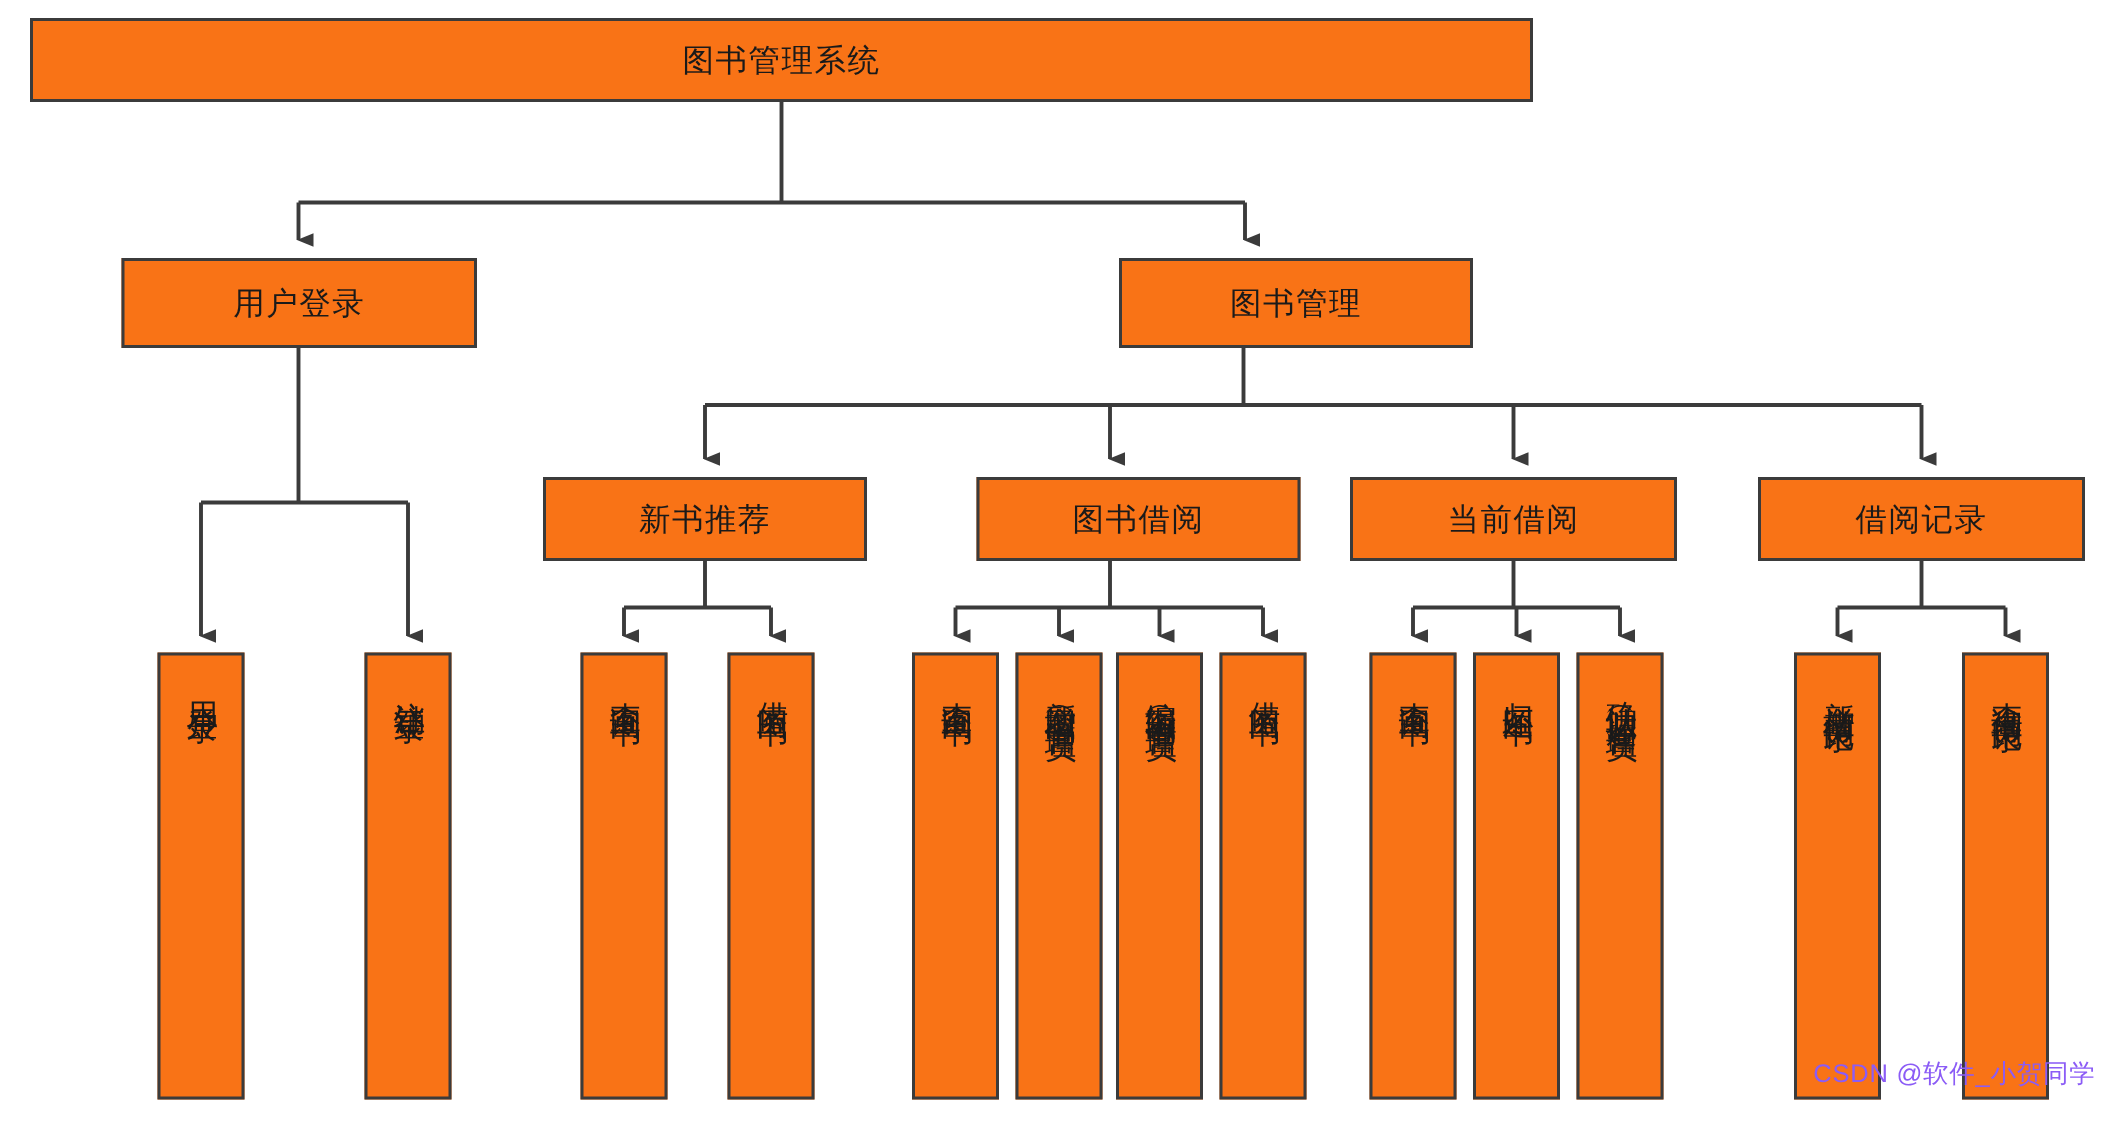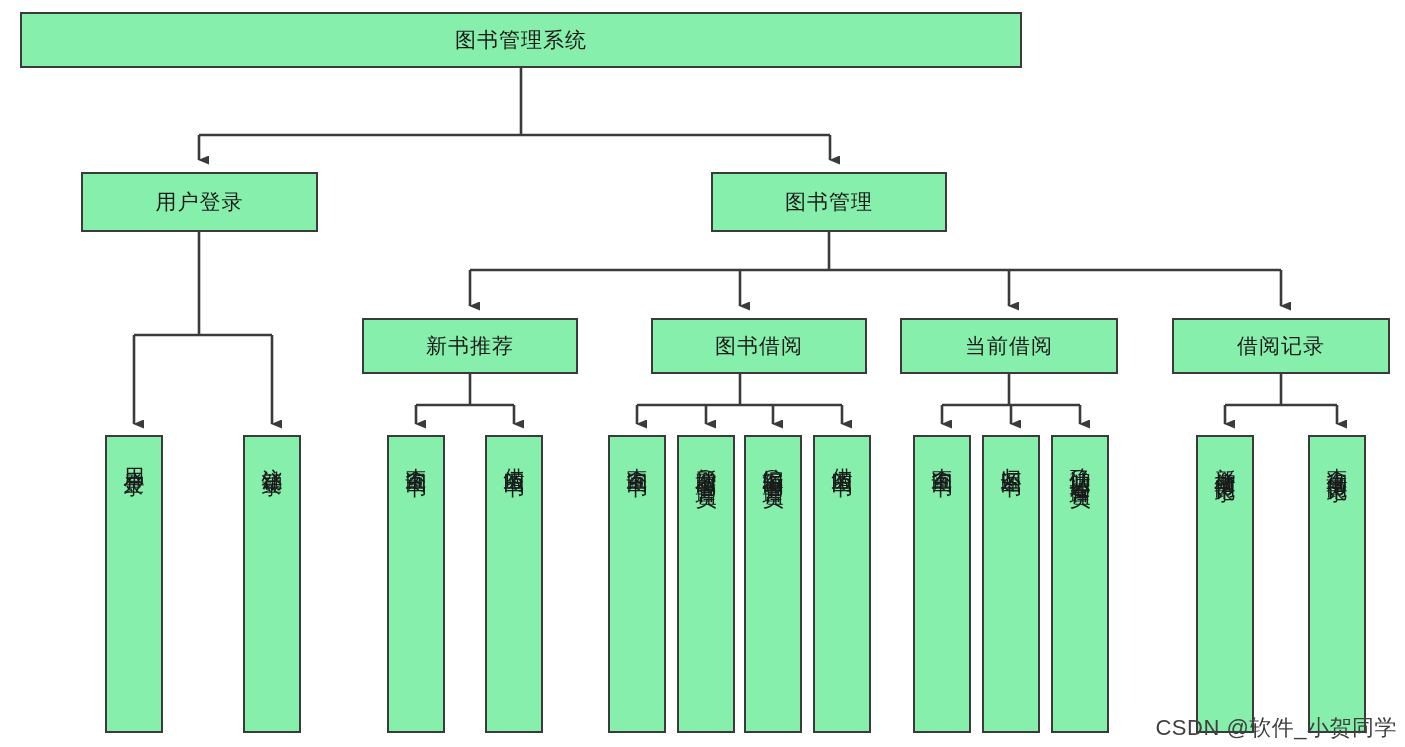--- a/index.html
+++ b/index.html
@@ -7,21 +7,21 @@
     width:1405px;height:747px;
     background:#ffffff;
     font-family:"Liberation Sans","DejaVu Sans",sans-serif;
     overflow:hidden;
     position:relative;
   }
   #canvas{position:absolute;left:0;top:0;width:1405px;height:747px;}
   .node{
     position:absolute;
     box-sizing:border-box;
-    background:#86efac;
+    background:#f97316;
     border:2.5px solid #3b3b3b;
     display:flex;
     align-items:center;
     justify-content:center;
     color:#1a1a1a;
     letter-spacing:1px;
   }
   .node.h{ font-size:21px; }
   .node.v{
     writing-mode:vertical-rl;
@@ -30,23 +30,23 @@
     letter-spacing:3px;
     padding-top:14px;
     justify-content:flex-start;
     align-items:center;
   }
   .node.v span{ writing-mode:vertical-rl; text-orientation:upright; }
   svg.links{position:absolute;left:0;top:0;width:1405px;height:747px;pointer-events:none;}
   .watermark{
     position:absolute;
     right:8px;
-    bottom:4px;
-    font-size:22px;
-    color:#404040;
+    bottom:20px;
+    font-size:17px;
+    color:#8b5cf6;
     letter-spacing:0.5px;
     white-space:nowrap;
   }
 </style>
 </head>
 <body>
 
 <div id="canvas">
 
   <svg class="links" viewBox="0 0 1405 747">
@@ -100,21 +100,21 @@
   </svg>
 
   <div class="node h" style="left:20px;top:12px;width:1002px;height:56px;">
     <span>图书管理系统</span>
   </div>
 
   <div class="node h" style="left:81px;top:172px;width:237px;height:60px;">
     <span>用户登录</span>
   </div>
 
-  <div class="node h" style="left:711px;top:172px;width:236px;height:60px;">
+  <div class="node h" style="left:746px;top:172px;width:236px;height:60px;">
     <span>图书管理</span>
   </div>
 
   <div class="node h" style="left:362px;top:318px;width:216px;height:56px;">
     <span>新书推荐</span>
   </div>
 
   <div class="node h" style="left:651px;top:318px;width:216px;height:56px;">
     <span>图书借阅</span>
   </div>

